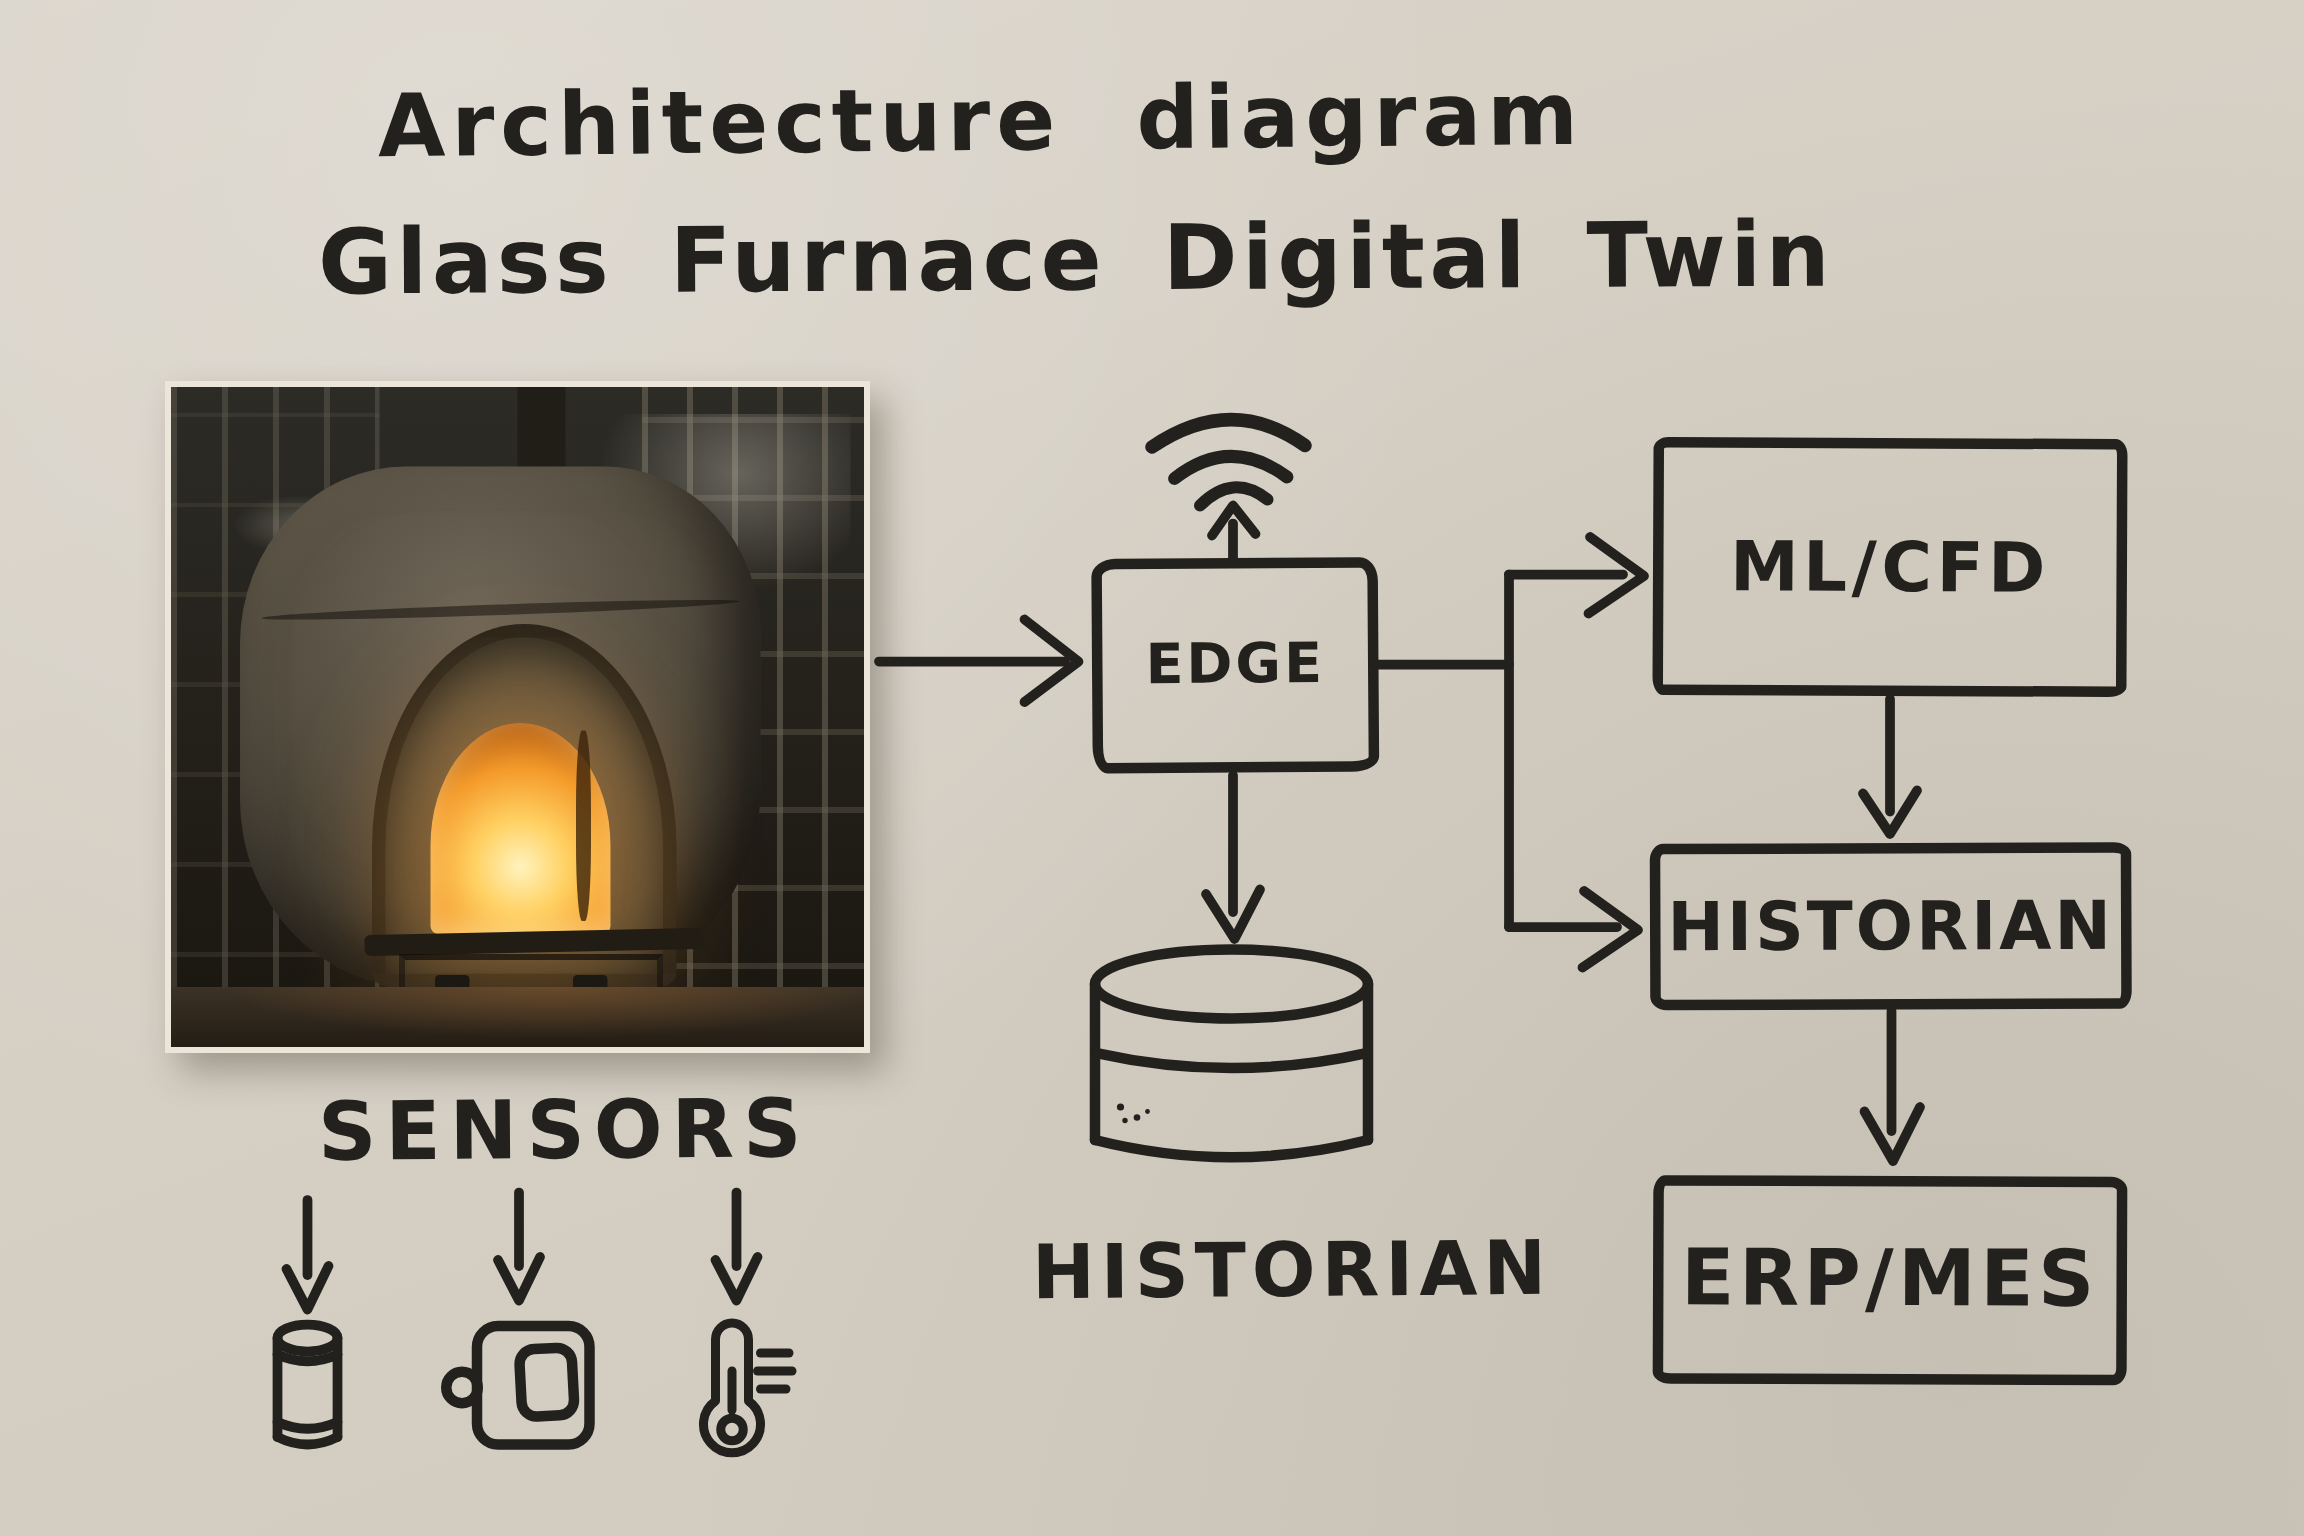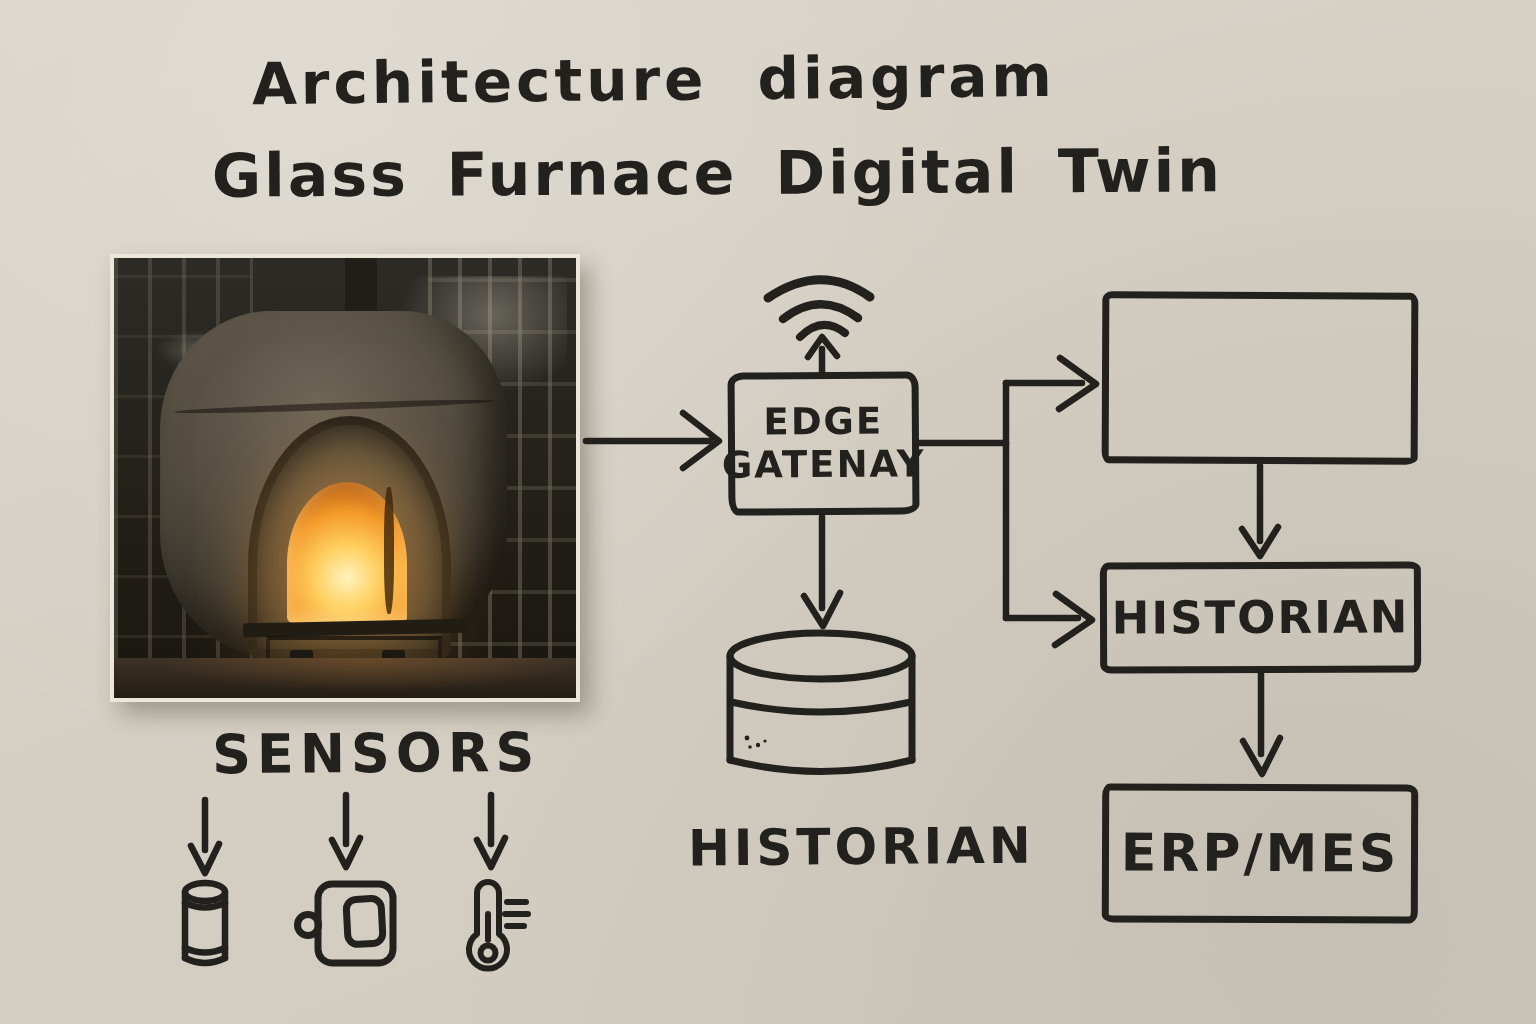--- a/index.html
+++ b/index.html
@@ -118,23 +118,23 @@
   <div class="abs leg l1"></div>
   <div class="abs leg l2"></div>
   <div class="abs floor"></div>
 </div>
 
 <div class="abs hand sensors-label">SENSORS</div>
 <div class="abs hand historian-label">HISTORIAN</div>
 
 <div class="node-box hand gateway-box">
   <span>EDGE</span>
-  <span>GATENAY</span>
 </div>
 <div class="node-box hand mlcfd-box">
+  <span>ML/CFD</span>
 </div>
 <div class="node-box hand dashboard-box">
   <span>HISTORIAN</span>
 </div>
 <div class="node-box hand erpmes-box">
   <span>ERP/MES</span>
 </div>
 
 <svg class="layer" width="1536" height="1024" viewBox="0 0 1536 1024" fill="none" stroke="#23211d" stroke-width="6.5" stroke-linecap="round" stroke-linejoin="round">
 

